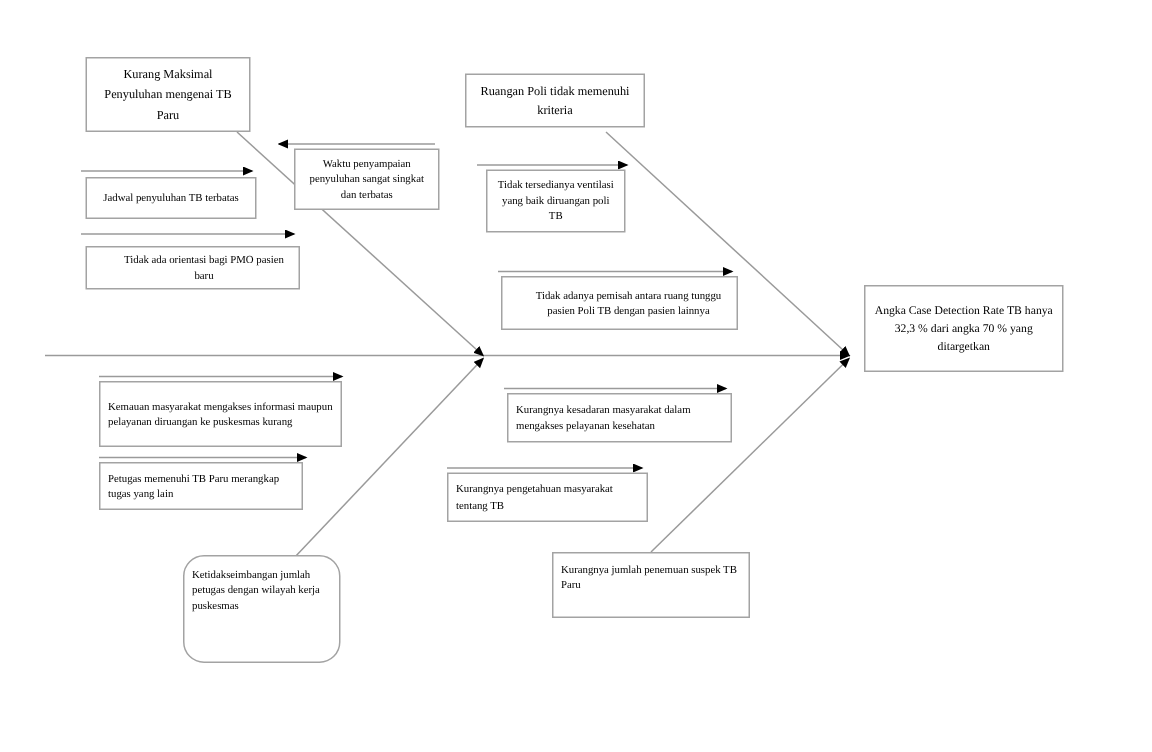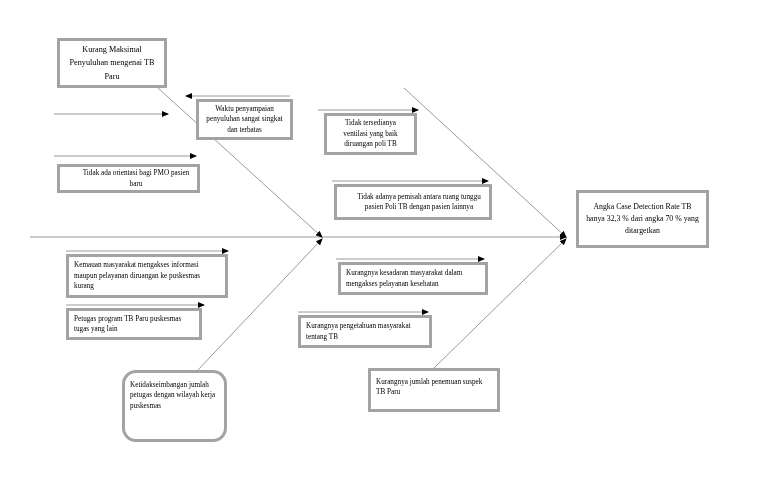--- a/index.html
+++ b/index.html
@@ -22,21 +22,21 @@
   #skeleton {
     position: absolute;
     left: 0;
     top: 0;
     width: 768px;
     height: 501px;
   }
   .node {
     position: absolute;
     box-sizing: border-box;
-    border: 3px solid #a3a3a3;
+    border: 1px solid #a3a3a3;
     background: #ffffff;
     font-size: 7.2px;
     line-height: 1.45;
     padding: 4px 5px;
     display: flex;
     align-items: center;
     z-index: 3;
   }
   .node .txt {
     display: block;
@@ -110,44 +110,50 @@
     </g>
     <g>
       <line x1="298" y1="312" x2="428" y2="312" stroke="#9a9a9a" stroke-width="1" marker-end="url(#ahl)"></line>
     </g>
   </svg>
 
   <div class="node big center" style="left:57px; top:38px; width:110px; height:50px;">
     <span class="txt">Kurang Maksimal Penyuluhan mengenai TB Paru</span>
   </div>
 
+  <div class="node center" style="left:57px; top:118px; width:114px; height:28px;">
+    <span class="txt">Jadwal penyuluhan TB terbatas</span>
+  </div>
 
   <div class="node center" style="left:57px; top:164px; width:143px; height:29px;padding-left:20px;">
     <span class="txt">Tidak ada orientasi bagi PMO pasien baru</span>
   </div>
 
   <div class="node center" style="left:196px; top:99px; width:97px; height:41px;">
     <span class="txt">Waktu penyampaian penyuluhan sangat singkat dan terbatas</span>
   </div>
 
+  <div class="node big center" style="left:310px; top:49px; width:120px; height:36px;">
+    <span class="txt">Ruangan Poli tidak memenuhi kriteria</span>
+  </div>
 
   <div class="node center" style="left:324px; top:113px; width:93px; height:42px;">
     <span class="txt">Tidak tersedianya ventilasi yang baik diruangan poli TB</span>
   </div>
 
   <div class="node center" style="left:334px; top:184px; width:158px; height:36px;padding-left:17px;">
     <span class="txt">Tidak adanya pemisah antara ruang tunggu pasien Poli TB dengan pasien lainnya</span>
   </div>
 
   <div class="node left" style="left:66px; top:254px; width:162px; height:44px;">
     <span class="txt">Kemauan masyarakat mengakses informasi maupun pelayanan diruangan ke puskesmas kurang</span>
   </div>
 
   <div class="node left" style="left:66px; top:308px; width:136px; height:32px;">
-    <span class="txt">Petugas program TB Paru puskesmas tugas yang lain</span>
+    <span class="txt">Petugas memenuhi TB Paru merangkap tugas yang lain</span>
   </div>
 
   <div class="node left top" style="left:122px; top:370px; width:105px; height:72px; padding-top:7px;border-radius:14px;">
     <span class="txt">Ketidakseimbangan jumlah petugas dengan wilayah kerja puskesmas</span>
   </div>
 
   <div class="node left" style="left:338px; top:262px; width:150px; height:33px;">
     <span class="txt">Kurangnya kesadaran masyarakat dalam mengakses pelayanan kesehatan</span>
   </div>
 

